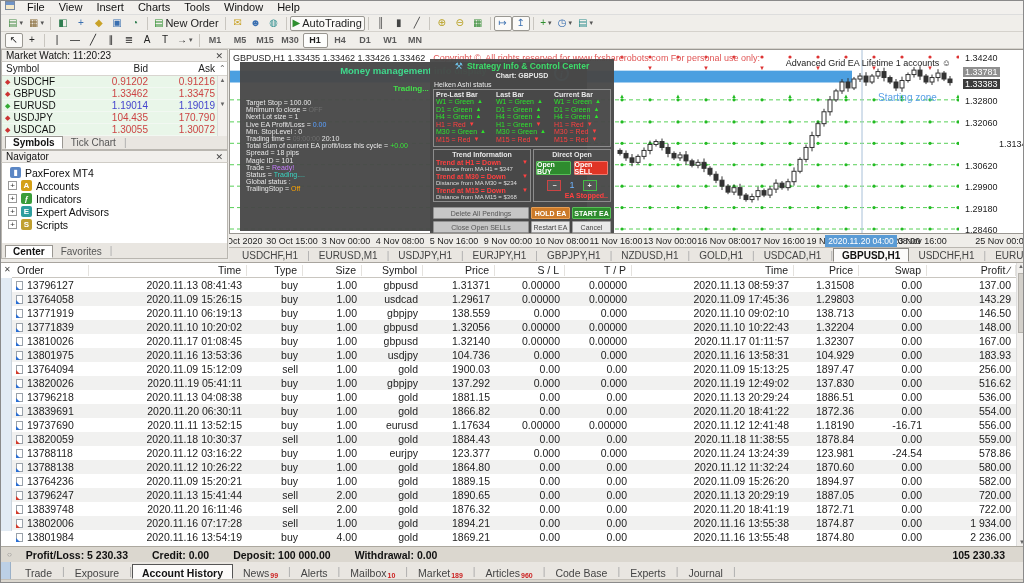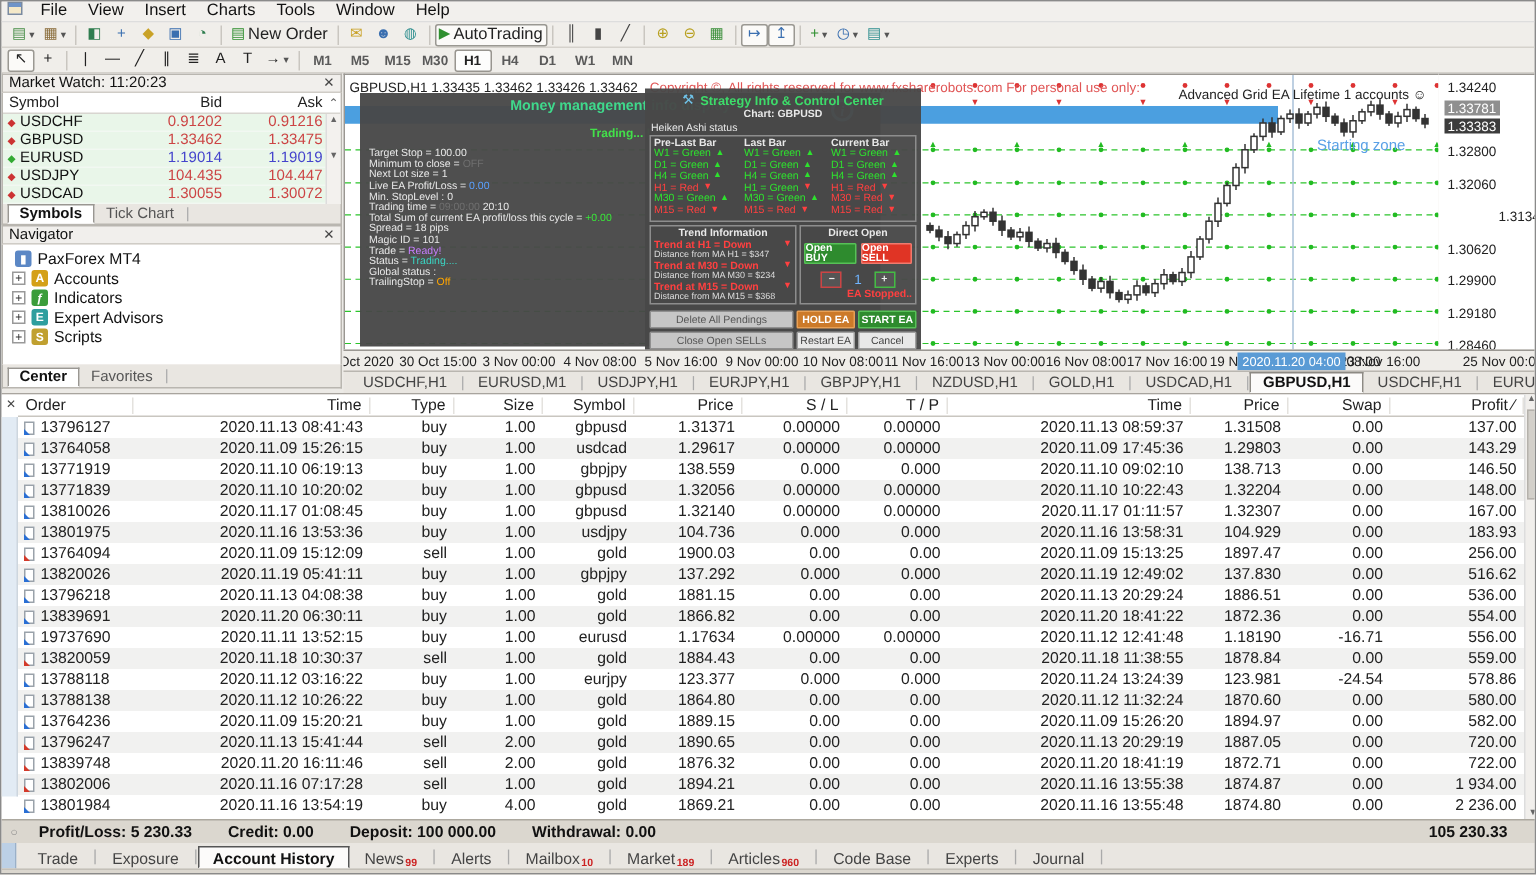--- a/index.html
+++ b/index.html
@@ -309,21 +309,21 @@
             </div>
             <div class="mw-v" style="color: rgb(68, 68, 204);">1.19014</div>
             <div class="mw-v" style="color: rgb(68, 68, 204);">1.19019</div>
           </div>
           <div class="mw-row">
             <div class="mw-sym">
               <span class="mw-arrow" style="color: rgb(204, 51, 51);">◆</span>
               <span>USDJPY</span>
             </div>
             <div class="mw-v" style="color: rgb(204, 68, 68);">104.435</div>
-            <div class="mw-v" style="color: rgb(204, 68, 68);">104.447</div>
+            <div class="mw-v" style="color: rgb(204, 68, 68);">170.790</div>
           </div>
           <div class="mw-row">
             <div class="mw-sym">
               <span class="mw-arrow" style="color: rgb(204, 51, 51);">◆</span>
               <span>USDCAD</span>
             </div>
             <div class="mw-v" style="color: rgb(204, 68, 68);">1.30055</div>
             <div class="mw-v" style="color: rgb(204, 68, 68);">1.30072</div>
           </div>
         </div>

